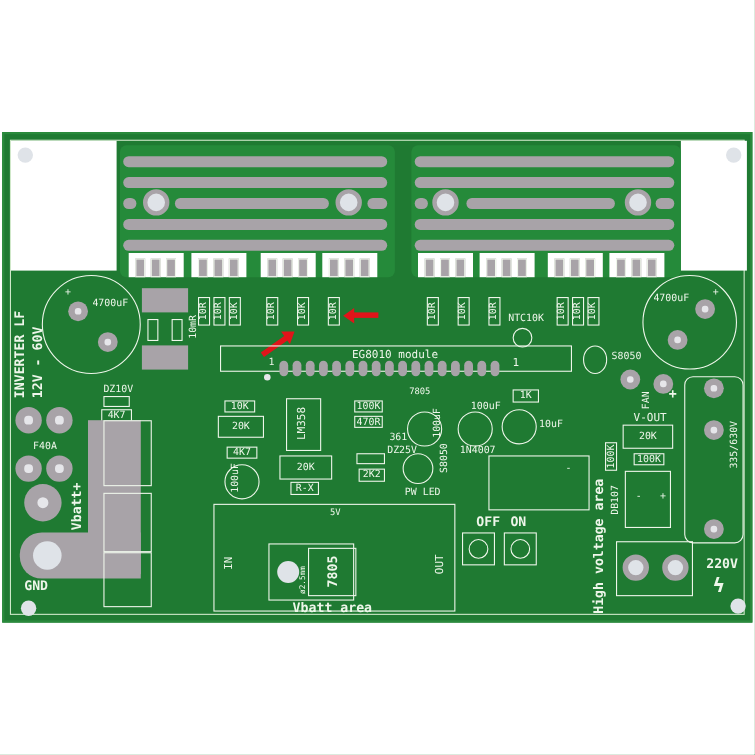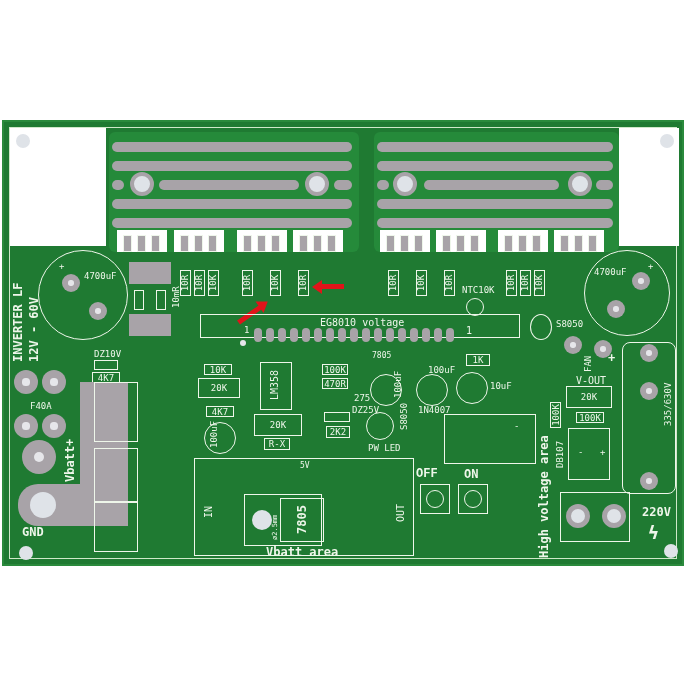--- a/index.html
+++ b/index.html
@@ -175,21 +175,21 @@
       <span>10R</span>
     </div>
   <div class="resbox v" style="left:530px;top:148px;width:11px;height:26px;">
       <span>10K</span>
     </div>
 
   <div class="arrow" style="left:232px;top:190px;width:28px;transform:rotate(-35deg);"></div>
   <div class="arrow" style="left:316px;top:162px;width:24px;transform:rotate(180deg);"></div>
 
   <div class="outline" style="left:196px;top:192px;width:320px;height:24px;"></div>
-  <span class="silk med" style="left:316px;top:196px;">EG8010 voltage</span>
+  <span class="silk med" style="left:316px;top:196px;">EG8010 module</span>
   <span class="silk" style="left:240px;top:204px;">1</span>
   <span class="silk med" style="left:462px;top:204px;">1</span>
   <div class="via" style="left:236px;top:218px;"></div>
   <span class="silk" style="left:458px;top:164px;">NTC10K</span>
   <div class="circle" style="left:462px;top:176px;width:18px;height:18px;"></div>
 
   <div style="position:absolute;left:250px;top:206px;display:flex;gap:4px;">
     <div class="copper" style="position:static;width:8px;height:14px;border-radius:4px;"></div>
       <div class="copper" style="position:static;width:8px;height:14px;border-radius:4px;"></div>
       <div class="copper" style="position:static;width:8px;height:14px;border-radius:4px;"></div>
@@ -271,21 +271,21 @@
   <div class="resbox" style="left:260px;top:316px;width:26px;height:12px;">
       <span>R-X</span>
     </div>
 
   <div class="resbox" style="left:318px;top:242px;width:26px;height:11px;">
       <span>100K</span>
     </div>
   <div class="resbox" style="left:318px;top:256px;width:26px;height:11px;">
       <span>470R</span>
     </div>
-  <span class="silk" style="left:350px;top:272px;">275</span>
+  <span class="silk" style="left:350px;top:272px;">361</span>
   <span class="silk" style="left:348px;top:284px;">DZ25V</span>
   <div class="resbox" style="left:320px;top:290px;width:26px;height:10px;"></div>
   <div class="resbox" style="left:322px;top:304px;width:24px;height:12px;">
       <span>2K2</span>
     </div>
 
   <span class="silk" style="left:368px;top:230px;font-size:8px;">7805</span>
   <div class="circle" style="left:366px;top:252px;width:32px;height:32px;"></div>
   <span class="silk vert" style="left:390px;top:276px;">100uF</span>
   <div class="circle" style="left:412px;top:252px;width:32px;height:32px;"></div>
@@ -307,19 +307,19 @@
   <span class="silk" style="left:296px;top:340px;font-size:8px;">5V</span>
   <span class="silk med vert" style="left:200px;top:396px;">IN</span>
   <span class="silk med vert" style="left:392px;top:400px;">OUT</span>
   <div class="outline" style="left:240px;top:372px;width:78px;height:52px;"></div>
   <div class="outline" style="left:276px;top:376px;width:44px;height:44px;"></div>
   <span class="silk big vert" style="left:292px;top:412px;">7805</span>
   <div class="hole" style="left:248px;top:388px;width:20px;height:20px;"></div>
   <span class="silk vert" style="left:268px;top:418px;font-size:7px;">ø2.5mm</span>
   <span class="silk big" style="left:262px;top:424px;">Vbatt area</span>
 
-  <span class="silk big" style="left:412px;top:346px;font-family:Liberation Mono, monospace;">OFF</span>
+  <span class="silk big" style="left:429px;top:346px;">OFF</span>
   <span class="silk big" style="left:460px;top:346px;">ON</span>
   <div class="outline" style="left:416px;top:362px;width:30px;height:30px;"></div>
   <div class="circle" style="left:422px;top:368px;width:18px;height:18px;"></div>
   <div class="outline" style="left:454px;top:362px;width:30px;height:30px;"></div>
   <div class="circle" style="left:460px;top:368px;width:18px;height:18px;"></div>
 </div>
 
 </body></html>

